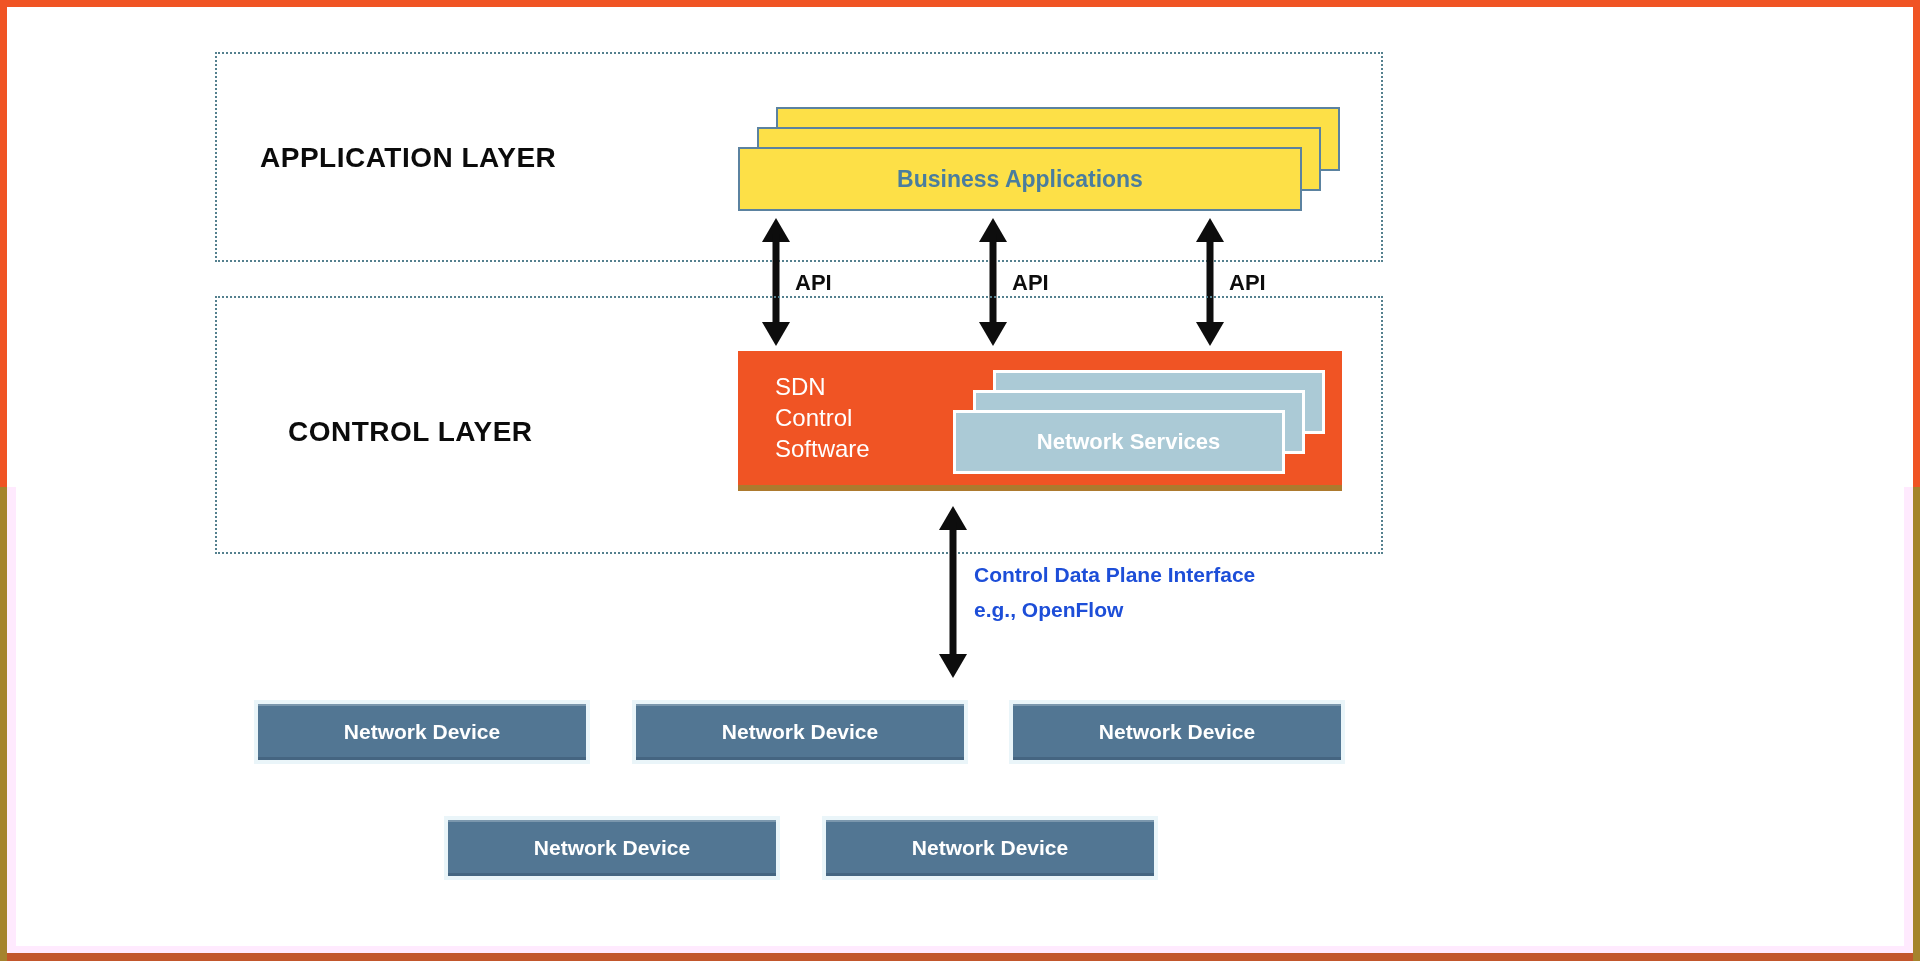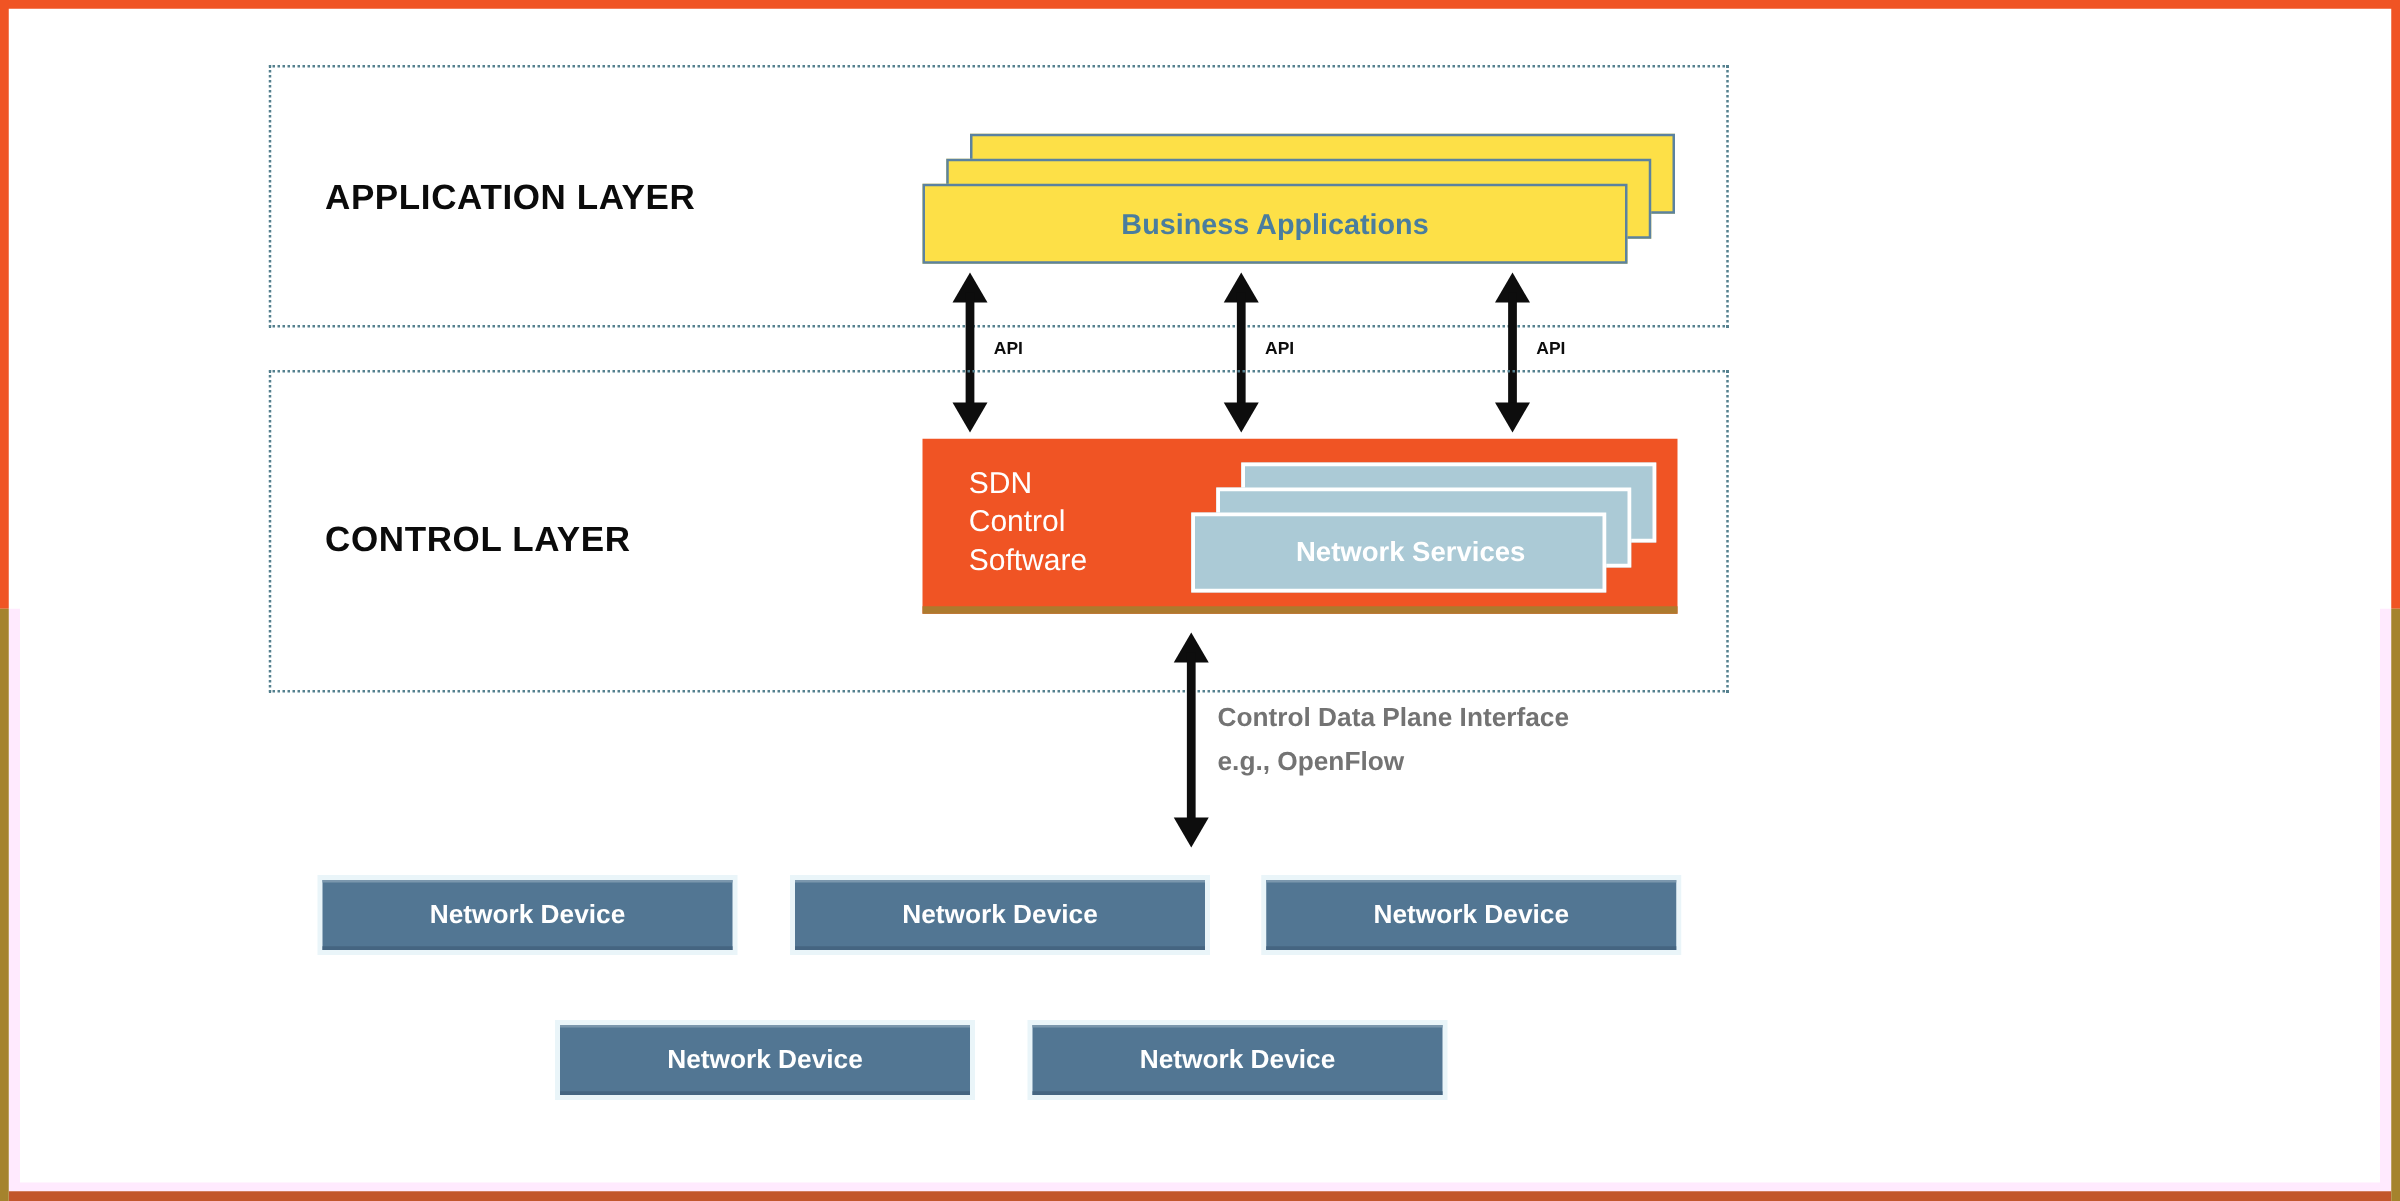--- a/index.html
+++ b/index.html
@@ -34,21 +34,21 @@
 
   
   .layer { position:absolute; left:215px; width:1168px; }
   .layer.app   { top:52px;  height:210px; border:2px dotted #54808e; }
   .layer.ctrl  { top:296px; height:258px; border:2px dotted #54808e; }
   .layer.infra { top:592px; height:313px; border:2px dotted #6e7888; }
 
   .layer-title { position:absolute; left:43px; color:#0b0b0b;
                  font-size:28px; font-weight:800; letter-spacing:0.5px; white-space:nowrap; }
   .app   .layer-title { top:88px; }
-  .ctrl  .layer-title { top:118px; }
+  .ctrl  .layer-title { top:118px;margin-left:28px; }
   .infra .layer-title { top:24px; }
 
   
   .stackbox { position:absolute; }
   .card { position:absolute; }
 
   
   .biz { left:738px; top:107px; width:602px; height:108px; }
   .biz .card { width:564px; height:64px; background:#fde047; border:2px solid #5b82a0; }
   .biz .c-back { left:38px; top:0; }
@@ -77,26 +77,26 @@
   .varrow .head-up, .varrow .head-down { position:absolute; left:50%; transform:translateX(-50%);
                    width:0; height:0; border-left:14px solid transparent; border-right:14px solid transparent; }
   .varrow .head-up   { top:0;    border-bottom:24px solid #0d0d0d; }
   .varrow .head-down { bottom:0; border-top:24px solid #0d0d0d; }
 
   .arr-api-1 { left:761px; top:218px; height:128px; }
   .arr-api-2 { left:978px; top:218px; height:128px; }
   .arr-api-3 { left:1195px; top:218px; height:128px; }
   .arr-cdpi  { left:938px; top:506px; height:172px; }
 
-  .api-lbl { position:absolute; color:#0d0d0d; font-size:14px; font-weight:bold; }
+  .api-lbl { position:absolute; color:#0d0d0d; font-size:22px; font-weight:bold; }
   .api-1 { left:795px;  top:270px; }
   .api-2 { left:1012px; top:270px; }
   .api-3 { left:1229px; top:270px; }
 
-  .cdpi-lbl { position:absolute; left:974px; color:#737373; font-size:21px; font-weight:bold; white-space:nowrap; }
+  .cdpi-lbl { position:absolute; left:974px; color:#1d4ed8; font-size:21px; font-weight:bold; white-space:nowrap; }
   .cdpi-1 { top:563px; }
   .cdpi-2 { top:598px; }
 
   
   .device { position:absolute; width:328px; height:56px;
             background:#527693; border-top:2px solid #7b97ad; border-bottom:3px solid #456581;
             box-shadow:0 0 0 4px #eaf5f9;
             display:flex; align-items:center; justify-content:center;
             color:#ffffff; font-size:21px; font-weight:bold; }
   .dev-1 { left:258px;  top:704px; }

